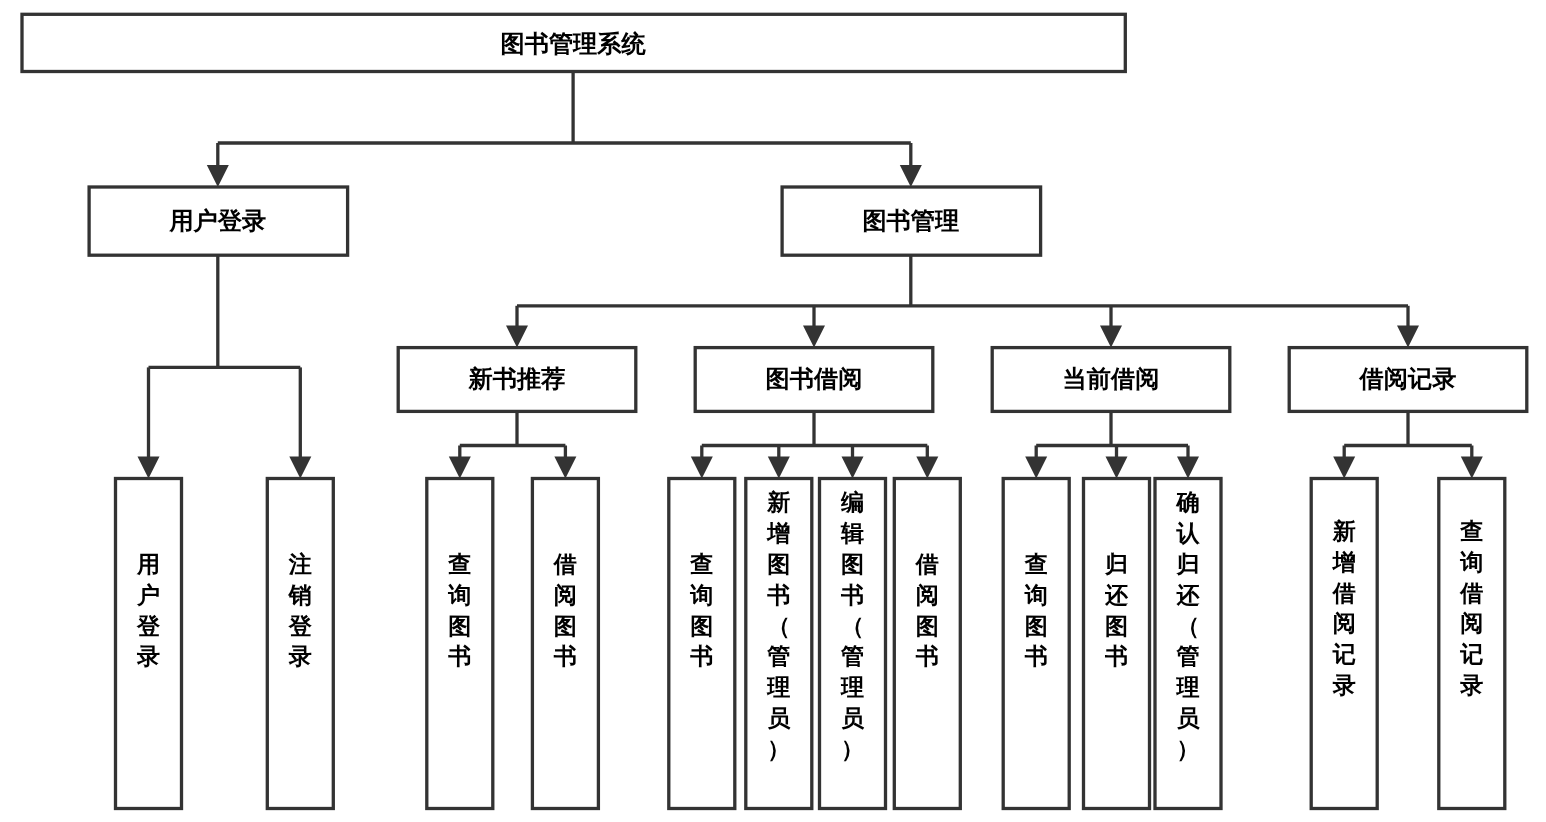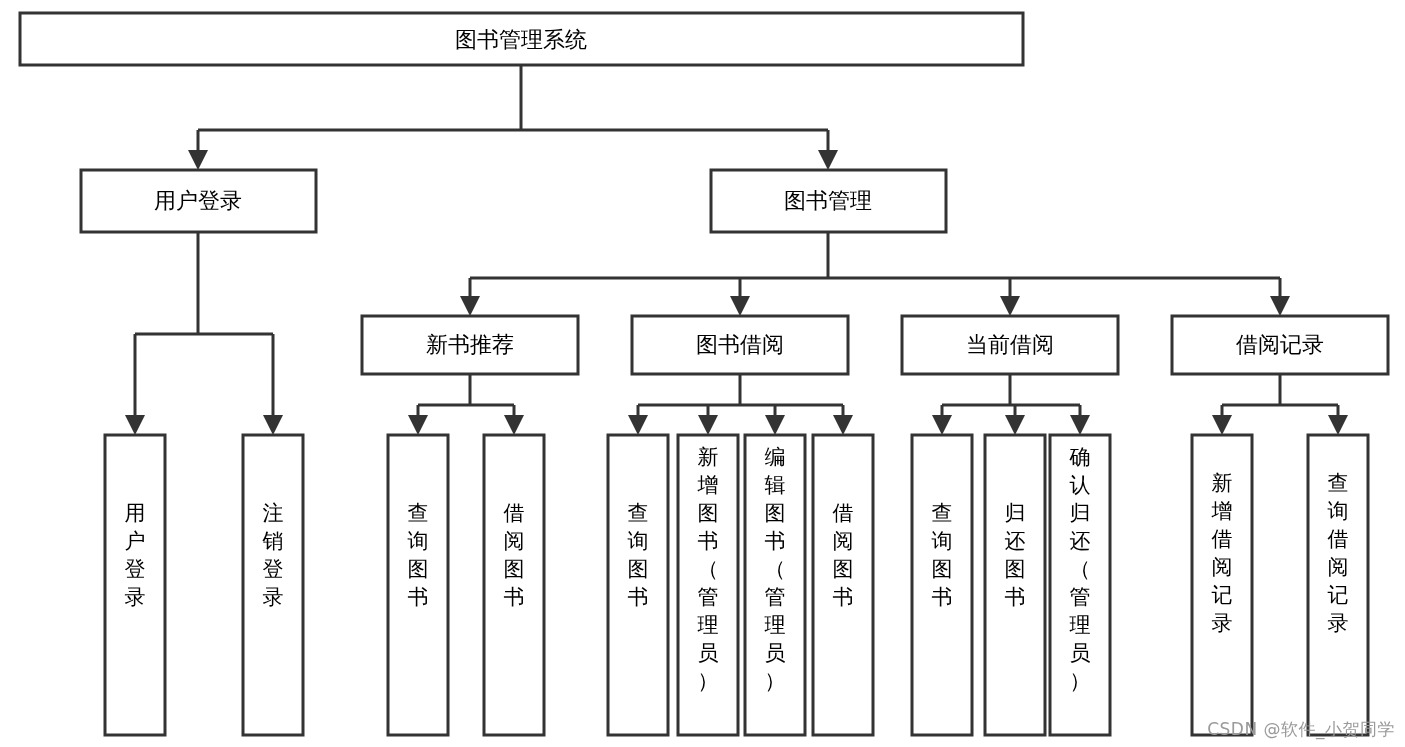--- a/index.html
+++ b/index.html
@@ -12,20 +12,21 @@
     width: 1405px;
     height: 747px;
     font-family: "DejaVu Sans", "Liberation Sans", sans-serif;
     overflow: hidden;
     position: relative;
   }
   #diagram-root {
     position: relative;
     width: 1405px;
     height: 747px;
+    font-weight: bold;
   }
   svg#flowchart {
     display: block;
     width: 1405px;
     height: 747px;
   }
   .node-rect {
     fill: #ffffff;
     stroke: #333333;
     stroke-width: 3;
@@ -221,14 +222,13 @@
       <rect class="node-rect" x="1192" y="435" width="60" height="300"></rect>
       <text class="node-label-v" x="1222" y="490"><tspan x="1222" dy="0">新</tspan><tspan x="1222" dy="28">增</tspan><tspan x="1222" dy="28">借</tspan><tspan x="1222" dy="28">阅</tspan><tspan x="1222" dy="28">记</tspan><tspan x="1222" dy="28">录</tspan></text>
     </g>
     <g>
       <rect class="node-rect" x="1308" y="435" width="60" height="300"></rect>
       <text class="node-label-v" x="1338" y="490"><tspan x="1338" dy="0">查</tspan><tspan x="1338" dy="28">询</tspan><tspan x="1338" dy="28">借</tspan><tspan x="1338" dy="28">阅</tspan><tspan x="1338" dy="28">记</tspan><tspan x="1338" dy="28">录</tspan></text>
     </g>
 
   </svg>
 
-  <div class="watermark">CSDN @软件_小贺同学</div>
 </div>
 
 </body></html>

